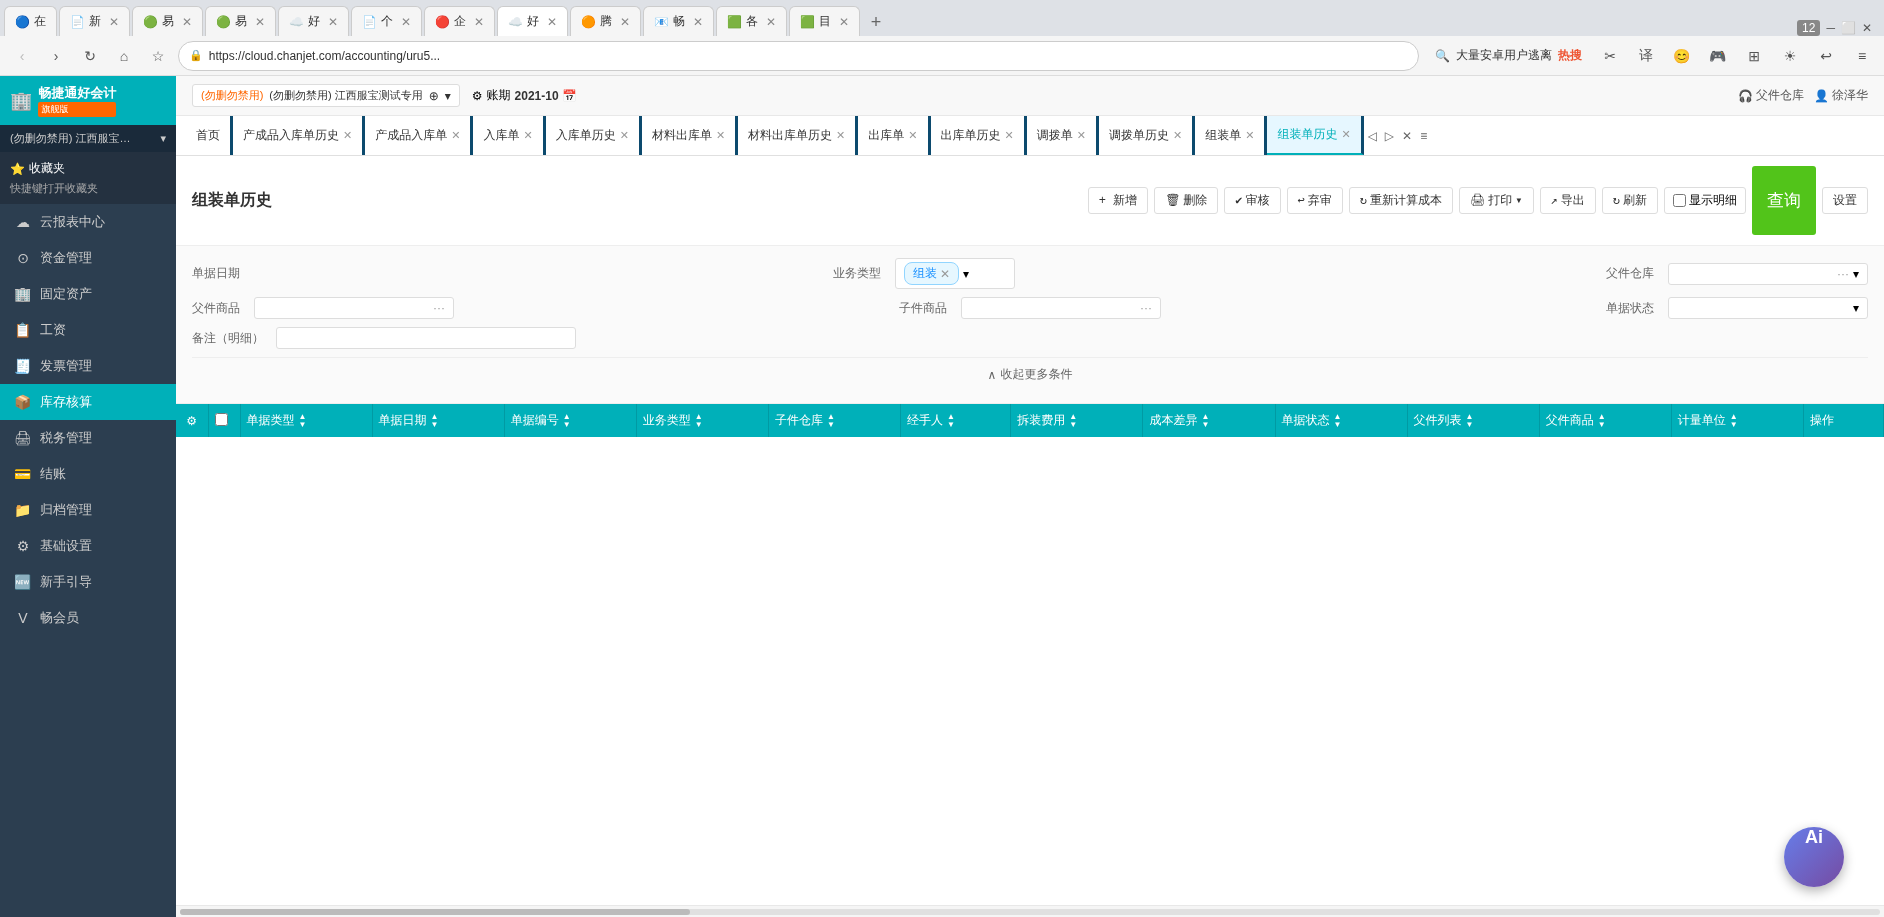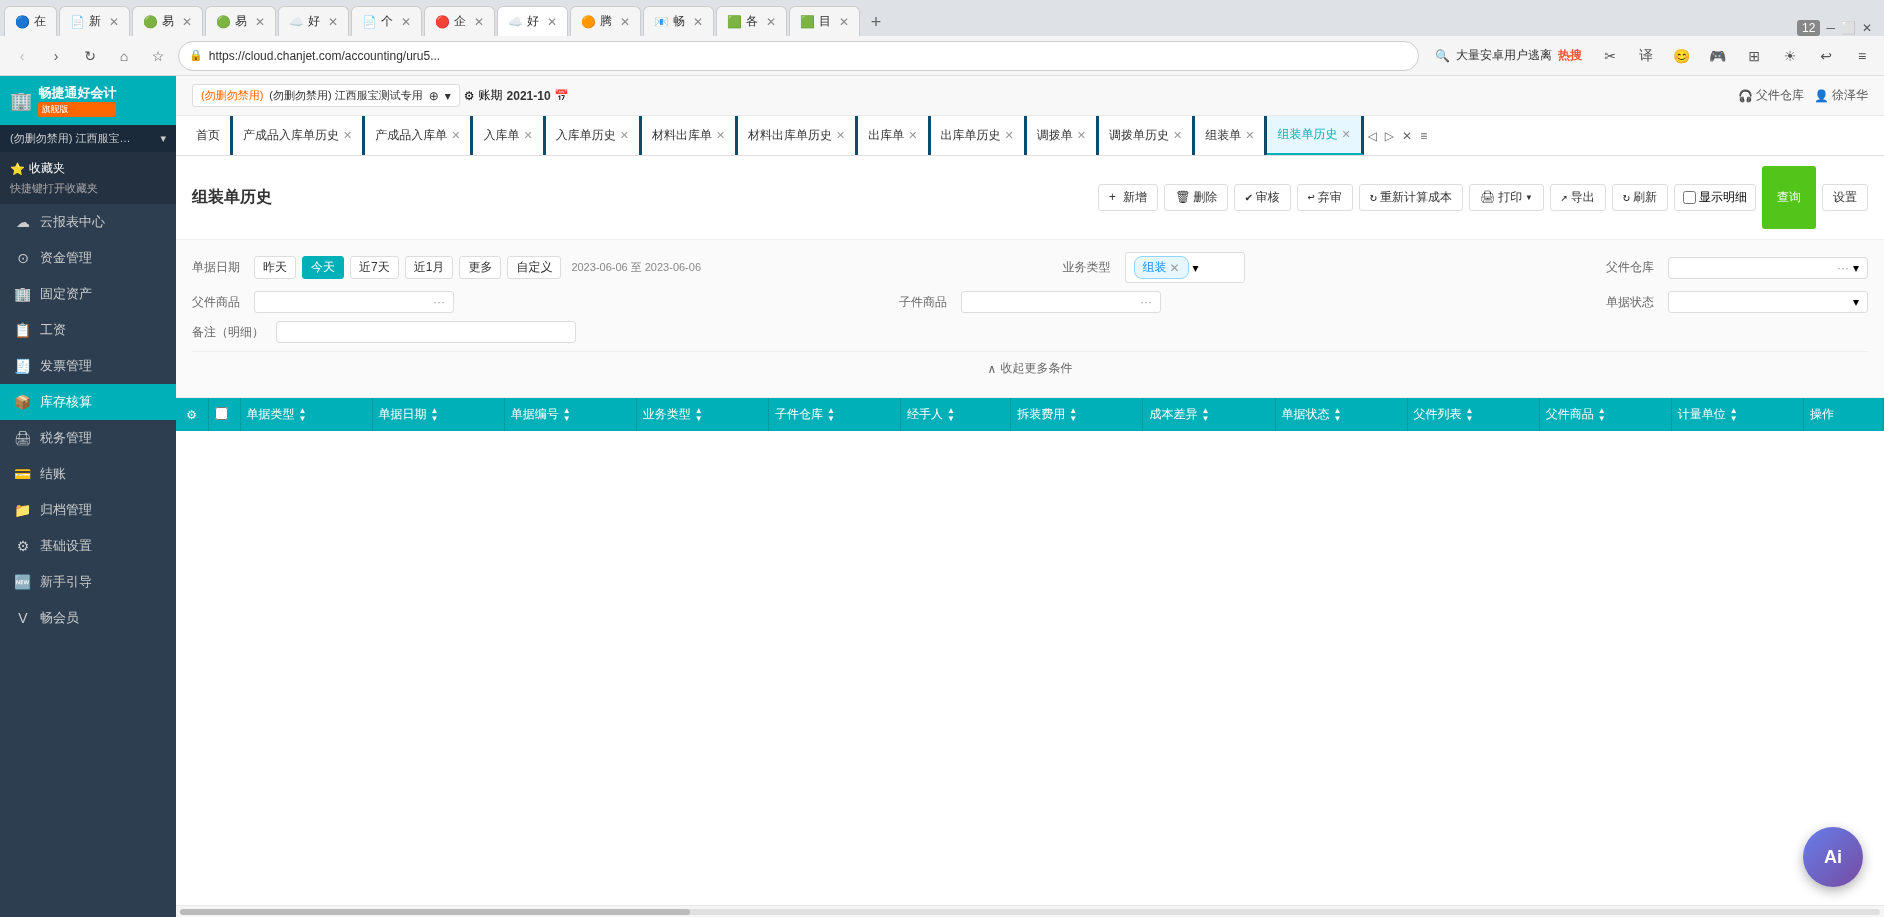--- a/index.html
+++ b/index.html
@@ -41,21 +41,21 @@
     
     .top-nav { background: #fff; border-bottom: 1px solid #e0e0e0; padding: 0 10px; display: flex; align-items: center; height: 40px; overflow: hidden; }
     .top-nav-item { display: flex; align-items: center; padding: 0 10px; height: 100%; cursor: pointer; font-size: 12px; color: #333; white-space: nowrap; border-right: 3px solid #0c4a6e; }
     .top-nav-item.active { color: #00b0b9; border-bottom: 2px solid #00b0b9; }
     .top-nav-close { margin-left: 4px; color: #999; font-size: 11px; }
     .top-nav-arrows { display: flex; align-items: center; }
     .top-nav-arrow { padding: 0 4px; cursor: pointer; color: #666; }
 
     
     .app-header { background: #f8f8f8; border-bottom: 1px solid #e8e8e8; padding: 0 16px; display: flex; align-items: center; justify-content: space-between; height: 40px; }
-    .app-header-left { display: flex; align-items: center; gap: 4px; }
+    .app-header-left { display: flex; align-items: center; gap: 12px; }
     .company-selector { display: flex; align-items: center; gap: 6px; font-size: 12px; color: #333; cursor: pointer; background: #fff; border: 1px solid #ddd; border-radius: 3px; padding: 3px 8px; }
     .app-header-right { display: flex; align-items: center; gap: 10px; font-size: 12px; color: #555; }
 
     
     .main-content { flex: 1; display: flex; flex-direction: column; overflow: hidden; }
     .content-area { flex: 1; background: #fff; overflow: hidden; display: flex; flex-direction: column; }
     .page-header { display: flex; align-items: center; justify-content: space-between; padding: 10px 16px; border-bottom: 1px solid #eee; }
     .page-title { font-size: 16px; font-weight: bold; color: #333; }
     .page-actions { display: flex; align-items: center; gap: 6px; }
     .btn { display: flex; align-items: center; gap: 3px; padding: 4px 10px; border-radius: 3px; cursor: pointer; font-size: 12px; border: 1px solid transparent; }
@@ -86,21 +86,21 @@
     .settings-col { width: 36px; text-align: center; }
     .checkbox-col { width: 32px; text-align: center; }
     .ops-col { width: 80px; background: #00b0b9; text-align: center; }
 
     
     .bottom-scrollbar { height: 12px; background: #f5f5f5; border-top: 1px solid #e8e8e8; display: flex; align-items: center; padding: 0 4px; }
     .scrollbar-track { flex: 1; height: 6px; background: #e0e0e0; border-radius: 3px; position: relative; }
     .scrollbar-thumb { position: absolute; left: 0; top: 0; width: 30%; height: 100%; background: #bbb; border-radius: 3px; }
 
     
-    .ai-fab { position: fixed; right: 21px; bottom: 30px; width: 60px; height: 60px; border-radius: 50%; background: linear-gradient(135deg, #667eea, #764ba2); display: flex; align-items: center; justify-content: center; color: #fff; font-size: 18px; font-weight: bold; cursor: pointer; box-shadow: 0 4px 12px rgba(0,0,0,0.3); }
+    .ai-fab { position: fixed; right: 40px; bottom: 30px; width: 60px; height: 60px; border-radius: 50%; background: linear-gradient(135deg, #667eea, #764ba2); display: flex; align-items: flex-start; justify-content: center; color: #fff; font-size: 18px; font-weight: bold; cursor: pointer; box-shadow: 0 4px 12px rgba(0,0,0,0.3); }
   </style>
 </head>
 <body>
 
 <div class="browser-chrome">
 
   <div class="browser-tabs">
     <div class="browser-tab">
       <span>🔵</span>
       <span>在</span>
@@ -394,37 +394,28 @@
             <span>导出</span>
           </div>
           <div class="btn btn-default">
             <span>↻</span>
             <span>刷新</span>
           </div>
           <div style="display:flex;align-items:center;gap:3px;padding:4px 8px;border:1px solid #ddd;border-radius:3px;cursor:pointer;">
             <input type="checkbox" style="">
             <span>显示明细</span>
           </div>
-          <div class="btn btn-green" style="font-size:12px;padding:22px 14px;">查询</div>
+          <div class="btn btn-green" style="font-size:17px;padding:22px 14px;">查询</div>
           <div class="btn btn-default">设置</div>
         </div>
       </div>
 
       <div class="filter-area">
         <div class="filter-row">
           <span class="filter-label">单据日期</span>
-          <div class="filter-group">
-            <div class="date-btn">昨天</div>
-            <div class="date-btn active">今天</div>
-            <div class="date-btn">近7天</div>
-            <div class="date-btn">近1月</div>
-            <div class="date-btn">更多</div>
-            <div class="date-btn">自定义</div>
-            <span class="date-range">2023-06-06 至 2023-06-06</span>
-          </div>
           <div style="flex:1"></div>
           <span class="filter-label">业务类型</span>
           <div class="filter-select">
             <div class="filter-tag">
               <span>组装</span>
               <span class="filter-tag-close">✕</span>
             </div>
             <span>▾</span>
           </div>
           <div style="flex:1"></div>

